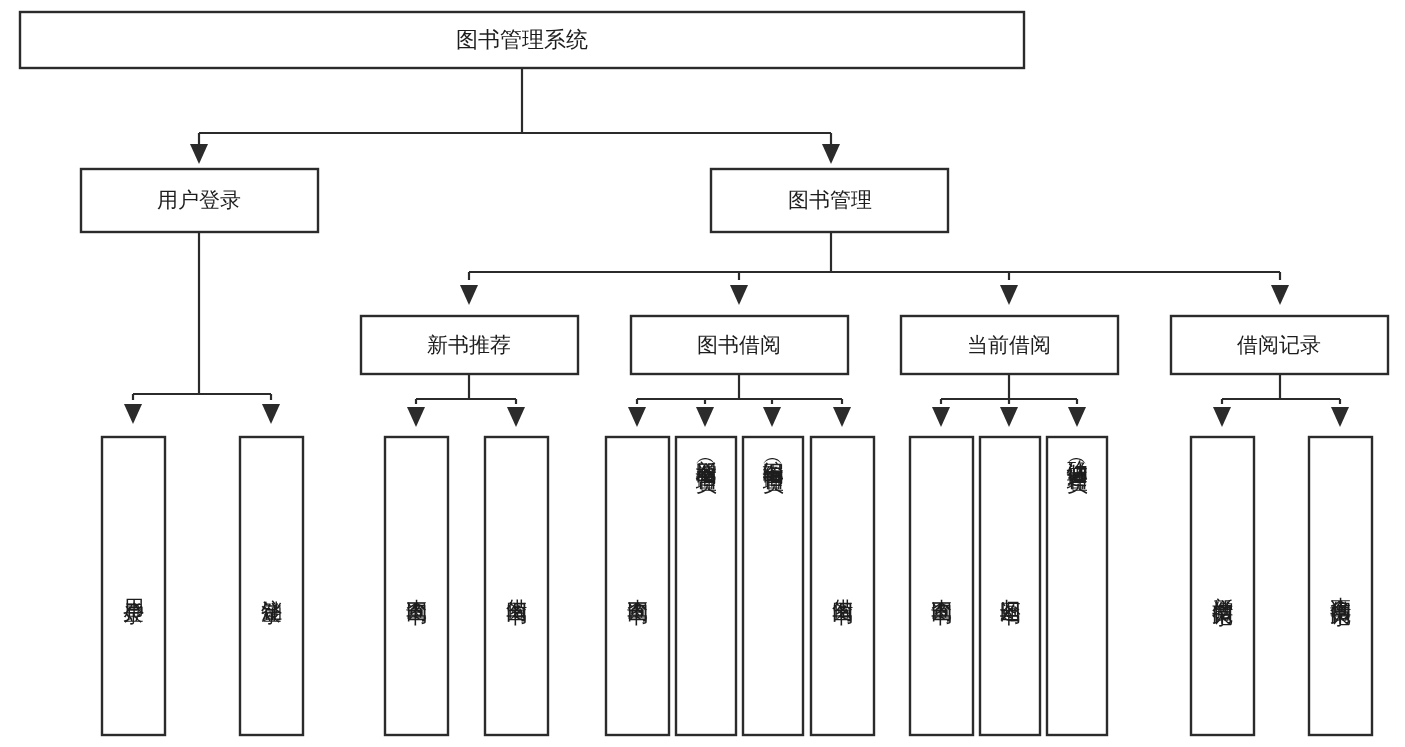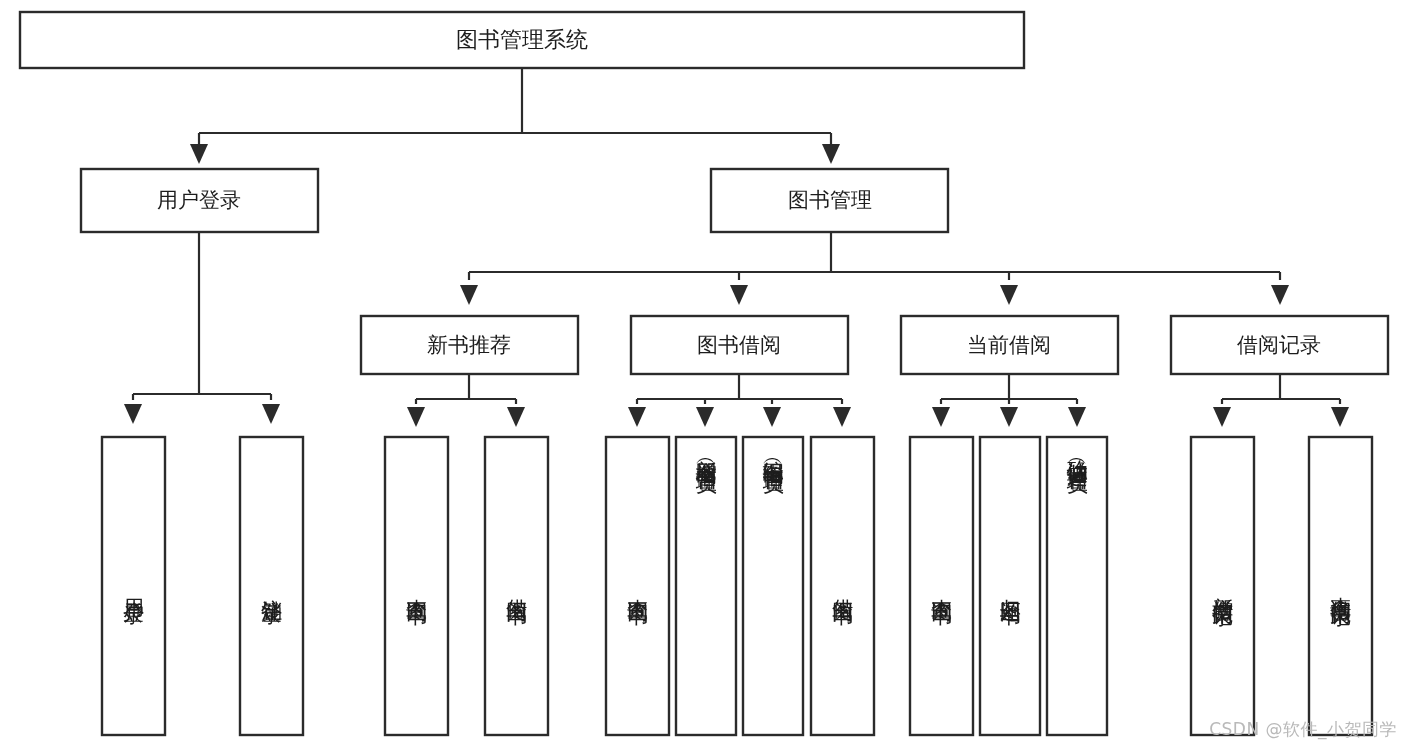--- a/index.html
+++ b/index.html
@@ -266,15 +266,14 @@
     <span class="leaf-label" style="margin-top:6px;">确认归还（管理员）</span>
   </div>
 
   <div class="leaf-label-wrap" style="left:1191px; top:437px; width:63px; height:298px;">
     <span class="leaf-label">新增借阅记录</span>
   </div>
   <div class="leaf-label-wrap" style="left:1309px; top:437px; width:63px; height:298px;">
     <span class="leaf-label">查询借阅记录</span>
   </div>
 
-  <div class="watermark">CSDN @软件_小贺同学</div>
 
 </div>
 
 </body></html>

